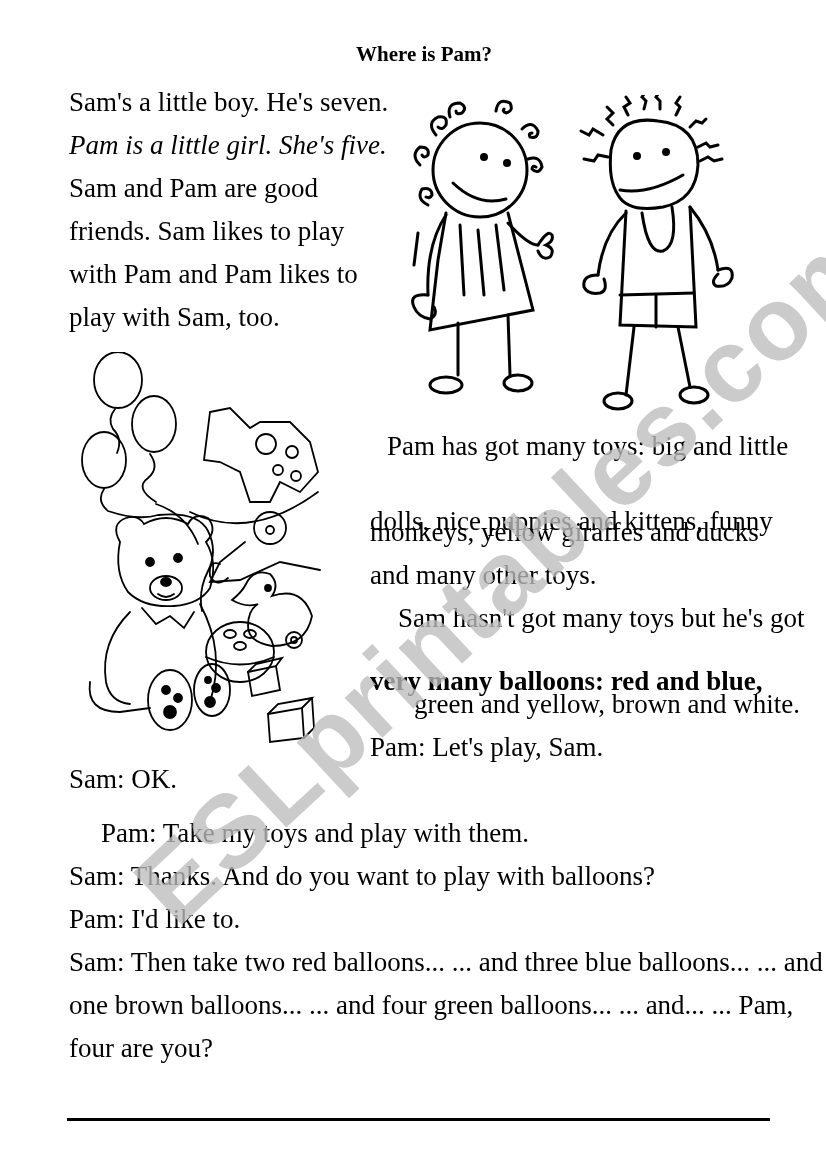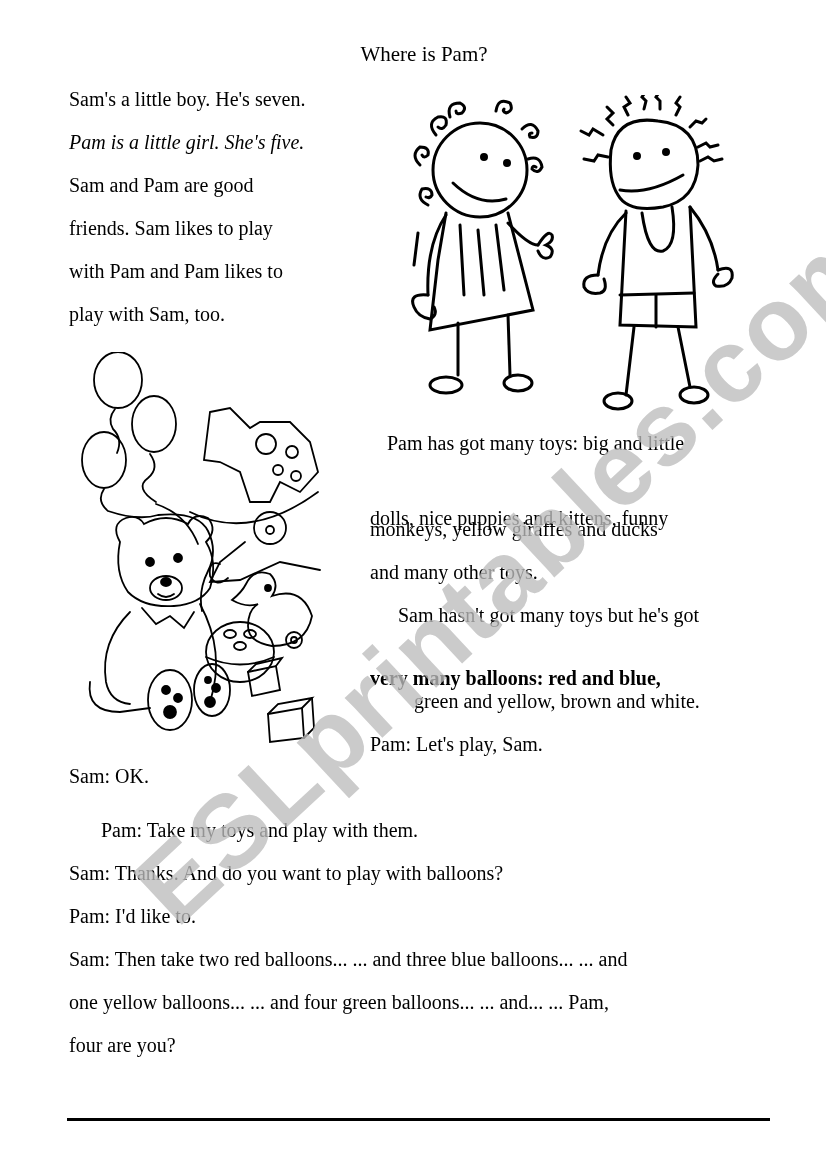--- a/index.html
+++ b/index.html
@@ -1,20 +1,20 @@
 <!DOCTYPE html>
 <html><head>
 <meta charset="utf-8">
 <style>
   html, body { margin: 0; padding: 0; background: #ffffff; }
   body { width: 826px; height: 1169px; position: relative; overflow: hidden;
          font-family: "Liberation Serif", "DejaVu Serif", serif; color: #000; }
   .title { position: absolute; left: 0; right: 0; top: 42px; text-align: center;
-           font-weight: normal; font-size: 21px; padding-left: 22px; }
-  .line { position: absolute; font-size: 20px; white-space: nowrap; line-height: 1; }
+           font-weight: bold; font-size: 21px; padding-left: 22px; }
+  .line { position: absolute; font-size: 27px; white-space: nowrap; line-height: 1; }
   .illus { position: absolute; }
   .watermark { position: absolute; left: 70px; top: 470px; font-family: "Liberation Sans", sans-serif;
                font-weight: bold; font-size: 104px; color: #bdbdbd; opacity: 0.78;
                transform: rotate(-43deg); transform-origin: 0 0; white-space: nowrap;
                pointer-events: none; top: 860px; left: 112px; letter-spacing: 2px; }
   .rule { position: absolute; left: 67px; top: 1118px; width: 703px; height: 3px; background: #000; }
 </style>
 </head>
 <body>
 
@@ -150,19 +150,19 @@
   <div class="line" style="left:370px; top:605px;margin-left:28px;">Sam hasn't got many toys but he's got</div>
   <div class="line" style="left:370px; top:668px;font-weight:bold;">very many balloons: red and blue,</div>
   <div class="line" style="left:370px; top:691px;margin-left:44px;">green and yellow, brown and white.</div>
   <div class="line" style="left:370px; top:734px;">Pam: Let's play, Sam.</div>
 
   <div class="line" style="left:69px; top:766px;">Sam: OK.</div>
   <div class="line" style="left:69px; top:820px;margin-left:32px;">Pam: Take my toys and play with them.</div>
   <div class="line" style="left:69px; top:863px;">Sam: Thanks. And do you want to play with balloons?</div>
   <div class="line" style="left:69px; top:906px;">Pam: I'd like to.</div>
   <div class="line" style="left:69px; top:949px;">Sam: Then take two red balloons... ... and three blue balloons... ... and</div>
-  <div class="line" style="left:69px; top:992px;">one yellow balloons... ... and four green balloons... ... and... ... Pam,</div>
+  <div class="line" style="left:69px; top:992px;">one brown balloons... ... and four green balloons... ... and... ... Pam,</div>
   <div class="line" style="left:69px; top:1035px;">four are you?</div>
 
   <div class="watermark">ESLprintables.com</div>
 
   <div class="rule"></div>
 </div>
 
 </body></html>

